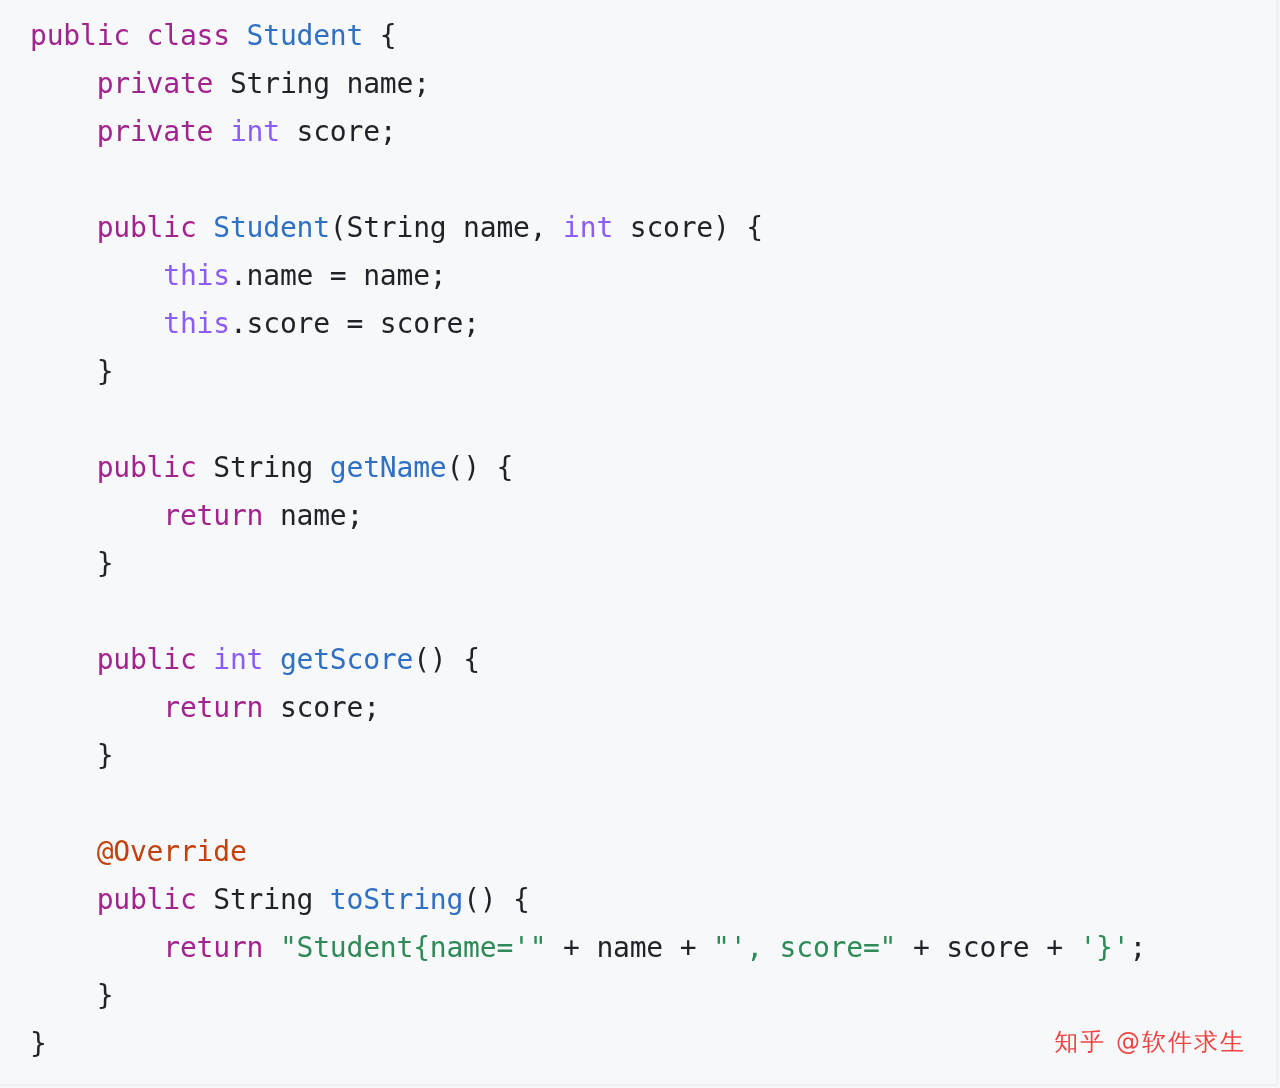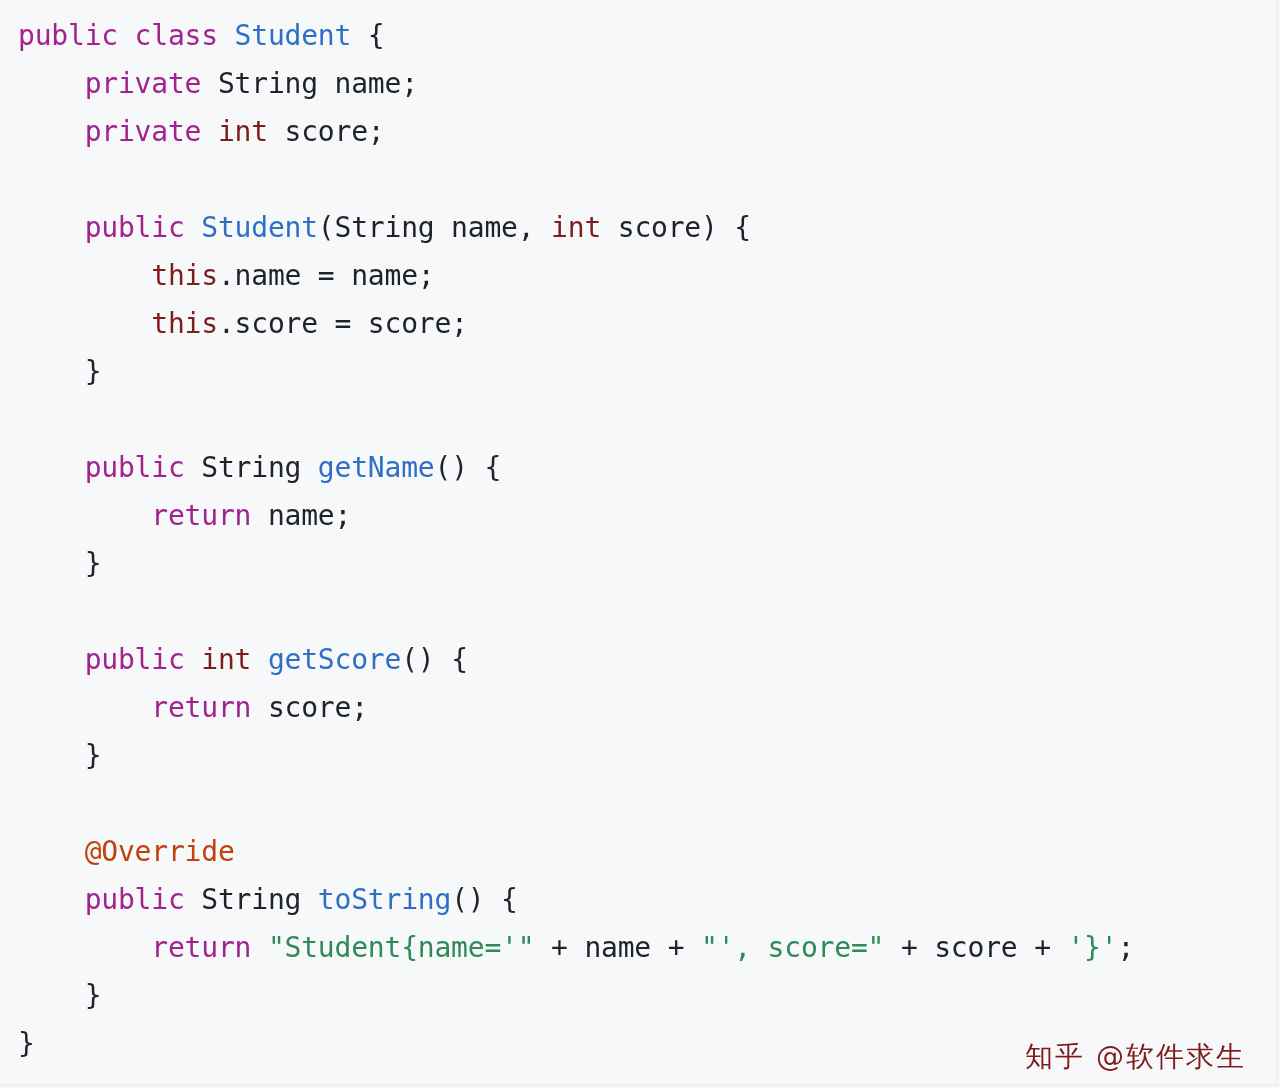--- a/index.html
+++ b/index.html
@@ -22,33 +22,33 @@
       position: absolute;
       left: 18px; top: 12px;
       margin: 0;
       font-family: "DejaVu Sans Mono", "Liberation Mono", monospace;
       font-size: 28px;
       line-height: 48px;
       color: #1f2328;
       white-space: pre;
       letter-spacing: -0.2px;
     }
-    .line { display: block; height: 48px; }
+    .line { display: block; height: 48px; margin-left: 12px; }
     .kw { color: #a3238e; }
-    .type { color: #7f1d1d; }
+    .type { color: #8b5cf6; }
     .fn { color: #2f6fc4; }
     .str { color: #2e8a57; }
     .ann { color: #c2410c; }
     .plain { color: #1f2328; }
     .watermark {
       position: absolute;
-      right: 34px; bottom: 12px;
+      right: 34px; bottom: 30px;
       font-family: "DejaVu Sans", sans-serif;
-      font-size: 28px;
-      color: #7f1d1d;
+      font-size: 24px;
+      color: #ef4444;
       letter-spacing: 2px;
       text-shadow: 1px 1px 0 #ffffff;
     }
   </style>
 </head>
 <body>
 
 <div class="code-block">
   <pre class="code" id="code-listing"><span class="line"><span class="kw">public </span><span class="kw">class </span><span class="fn">Student</span><span class="plain"> {</span></span><span class="line"><span class="plain">    </span><span class="kw">private </span><span class="plain">String name;</span></span><span class="line"><span class="plain">    </span><span class="kw">private </span><span class="type">int</span><span class="plain"> score;</span></span><span class="line"> </span><span class="line"><span class="plain">    </span><span class="kw">public </span><span class="fn">Student</span><span class="plain">(String name, </span><span class="type">int</span><span class="plain"> score) {</span></span><span class="line"><span class="plain">        </span><span class="type">this</span><span class="plain">.name = name;</span></span><span class="line"><span class="plain">        </span><span class="type">this</span><span class="plain">.score = score;</span></span><span class="line"><span class="plain">    }</span></span><span class="line"> </span><span class="line"><span class="plain">    </span><span class="kw">public </span><span class="plain">String </span><span class="fn">getName</span><span class="plain">() {</span></span><span class="line"><span class="plain">        </span><span class="kw">return </span><span class="plain">name;</span></span><span class="line"><span class="plain">    }</span></span><span class="line"> </span><span class="line"><span class="plain">    </span><span class="kw">public </span><span class="type">int </span><span class="fn">getScore</span><span class="plain">() {</span></span><span class="line"><span class="plain">        </span><span class="kw">return </span><span class="plain">score;</span></span><span class="line"><span class="plain">    }</span></span><span class="line"> </span><span class="line"><span class="plain">    </span><span class="ann">@Override</span></span><span class="line"><span class="plain">    </span><span class="kw">public </span><span class="plain">String </span><span class="fn">toString</span><span class="plain">() {</span></span><span class="line"><span class="plain">        </span><span class="kw">return </span><span class="str">"Student{name='"</span><span class="plain"> + name + </span><span class="str">"', score="</span><span class="plain"> + score + </span><span class="str">'}'</span><span class="plain">;</span></span><span class="line"><span class="plain">    }</span></span><span class="line"><span class="plain">}</span></span></pre>
 </div>

